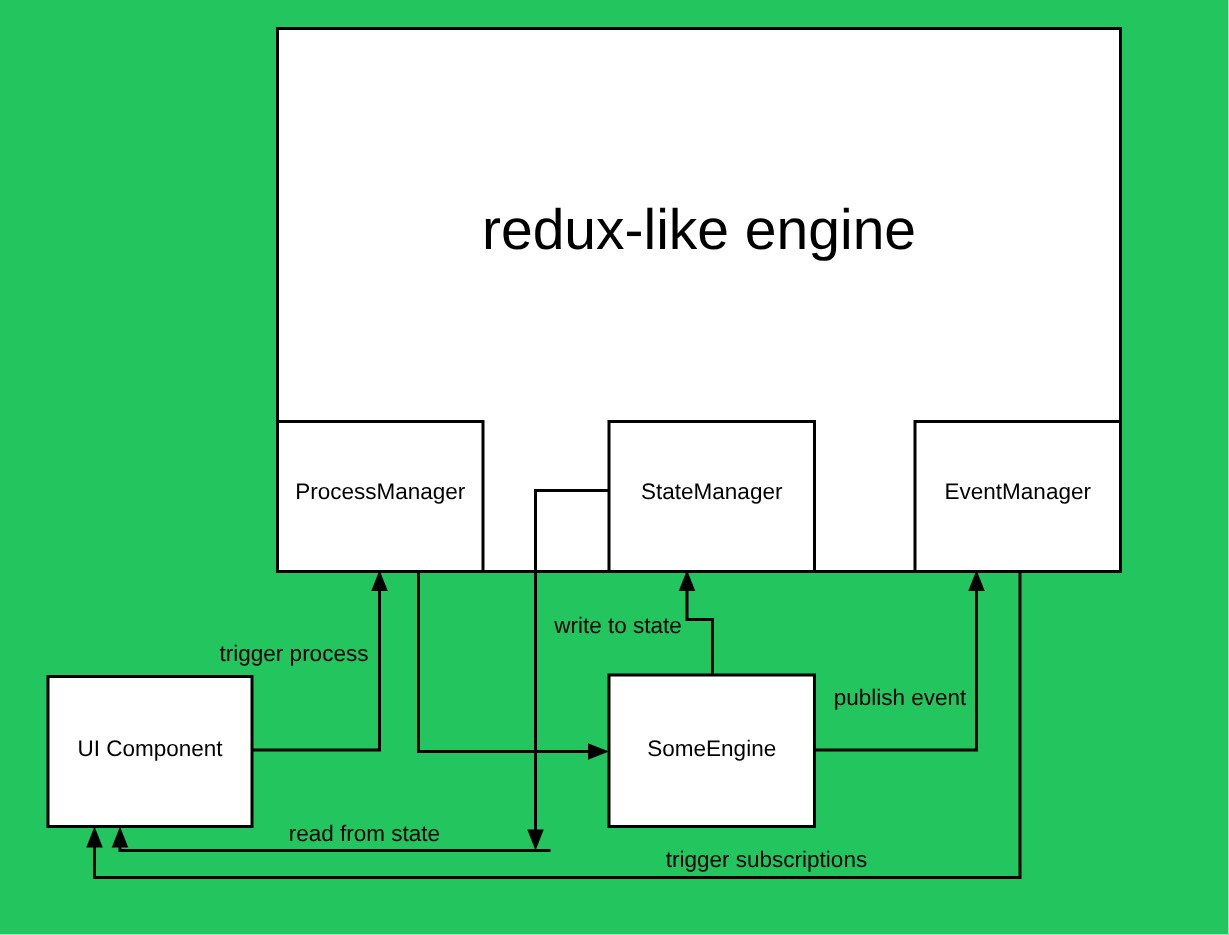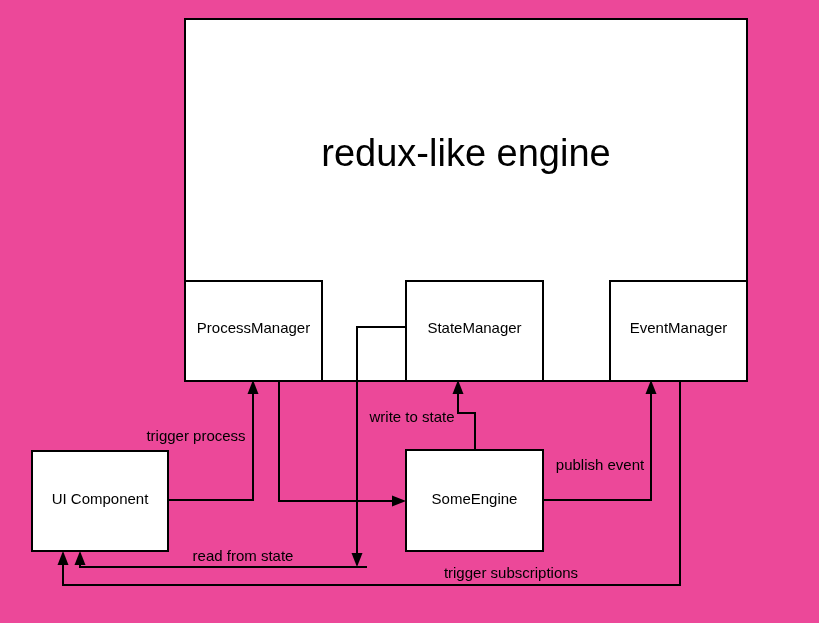--- a/index.html
+++ b/index.html
@@ -9,21 +9,21 @@
     background: #ffffff;
   }
   body {
     font-family: "Liberation Sans", sans-serif;
     -webkit-font-smoothing: antialiased;
   }
   #diagram-root {
     position: relative;
     width: 819px;
     height: 623px;
-    background: #ec4899;
+    background: #22c55e;
     overflow: hidden;
   }
   #diagram-svg {
     position: absolute;
     left: 0;
     top: 0;
     width: 819px;
     height: 623px;
     display: block;
   }

